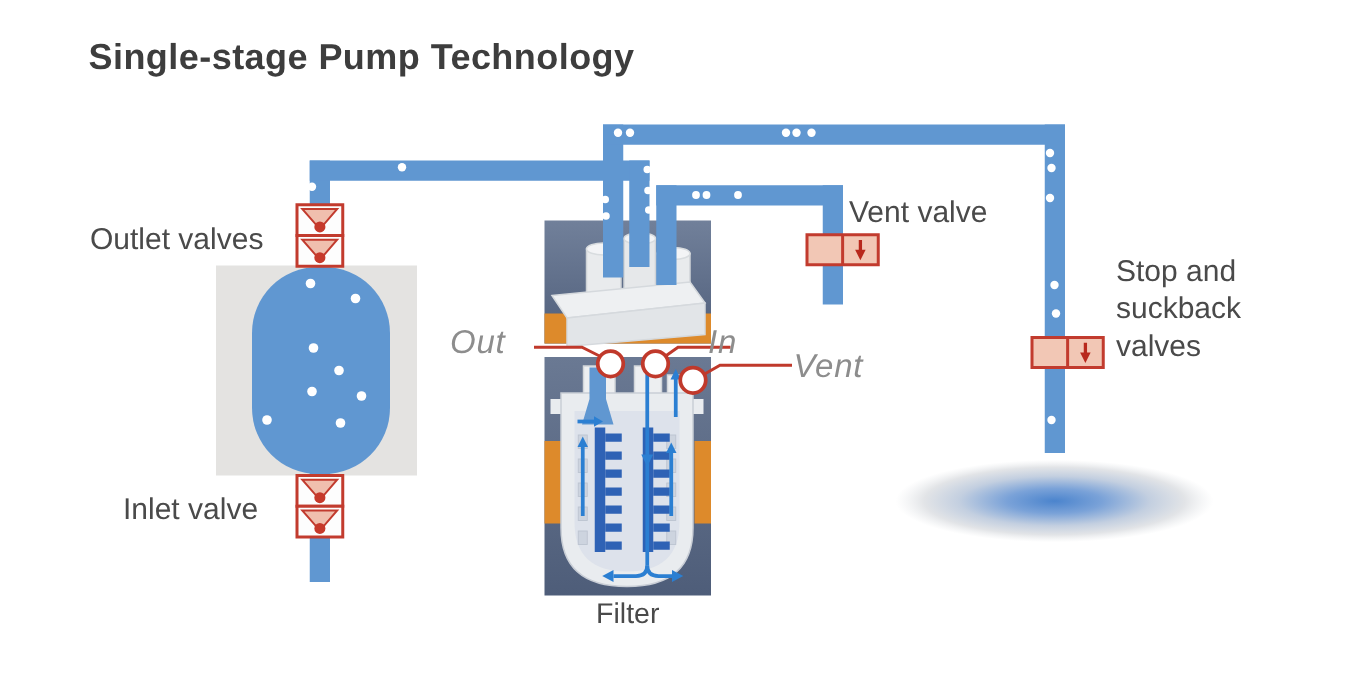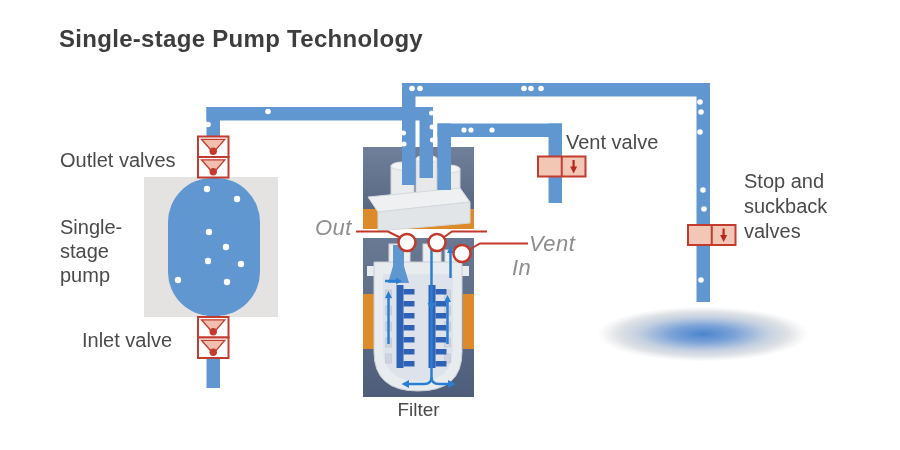--- a/index.html
+++ b/index.html
@@ -10,22 +10,22 @@
   .multiline{white-space:pre-line;}
   #page-title{position:absolute;left:59px;top:25px;font-size:24px;font-weight:600;
               color:#3d3d3d;letter-spacing:.3px;}
   #lbl-outlet{left:60px;top:148px;}
   #lbl-pump{left:60px;top:215px;}
   #lbl-inlet{left:82px;top:328px;}
   #lbl-vent-valve{left:566px;top:130px;}
   #lbl-stop{left:744px;top:169px;line-height:25px;}
   #lbl-filter{left:363px;top:398px;width:111px;text-align:center;font-size:19px;}
   .port-lbl{position:absolute;color:#8d8d8d;font-size:22px;font-style:italic;letter-spacing:.5px;}
-  #lbl-out{left:300px;top:215px;margin-left:15px;}
-  #lbl-in{left:512px;top:215px;margin-top:40px;}
+  #lbl-out{left:300px;top:215px;}
+  #lbl-in{left:472px;top:215px;}
   #lbl-vent{left:529px;top:231px;}
 </style>
 </head>
 <body>
 
 <div id="stage">
 
 <svg id="diagram-svg" width="900" height="450" viewBox="0 0 900 450">
   <defs>
     <linearGradient id="slateTop" x1="0" y1="0" x2="0" y2="1">
@@ -222,23 +222,20 @@
     <path d="M487,231.5 L452,231.5 L443.5,237.5"></path>
     <path d="M528,243.5 L480,243.5 L469.5,249.5"></path>
   </g>
   <circle cx="407" cy="242.5" r="8.5" fill="#ffffff" stroke="#c0392b" stroke-width="2.5"></circle>
   <circle cx="437" cy="242.5" r="8.5" fill="#ffffff" stroke="#c0392b" stroke-width="2.5"></circle>
   <circle cx="462" cy="253.5" r="8.5" fill="#ffffff" stroke="#c0392b" stroke-width="2.5"></circle>
 </svg>
 
 <div id="page-title">Single-stage Pump Technology</div>
 <div class="lbl" id="lbl-outlet">Outlet valves</div>
-<div class="lbl multiline" id="lbl-pump">Single-
-stage
-pump</div>
 <div class="lbl" id="lbl-inlet">Inlet valve</div>
 <div class="lbl" id="lbl-vent-valve">Vent valve</div>
 <div class="lbl multiline" id="lbl-stop">Stop and
 suckback
 valves</div>
 <div class="lbl" id="lbl-filter">Filter</div>
 <div class="port-lbl" id="lbl-out">Out</div>
 <div class="port-lbl" id="lbl-in">In</div>
 <div class="port-lbl" id="lbl-vent">Vent</div>
 </div>

